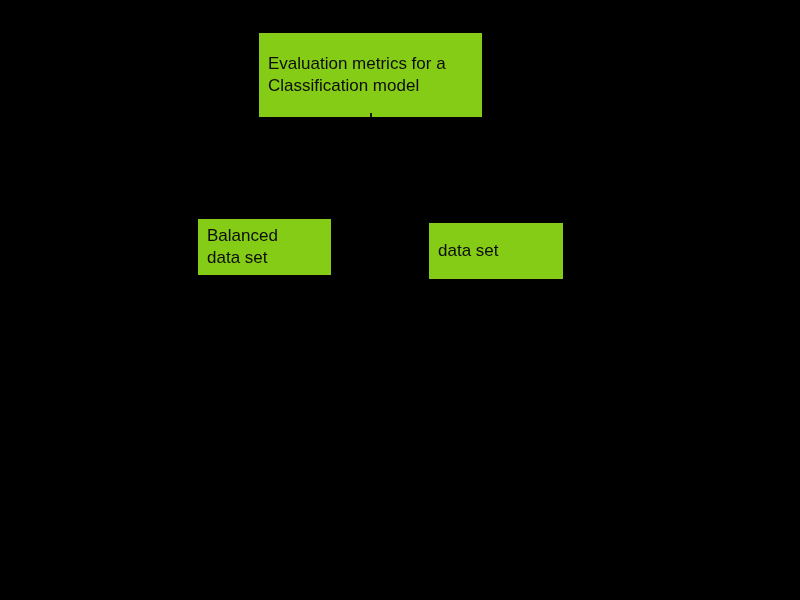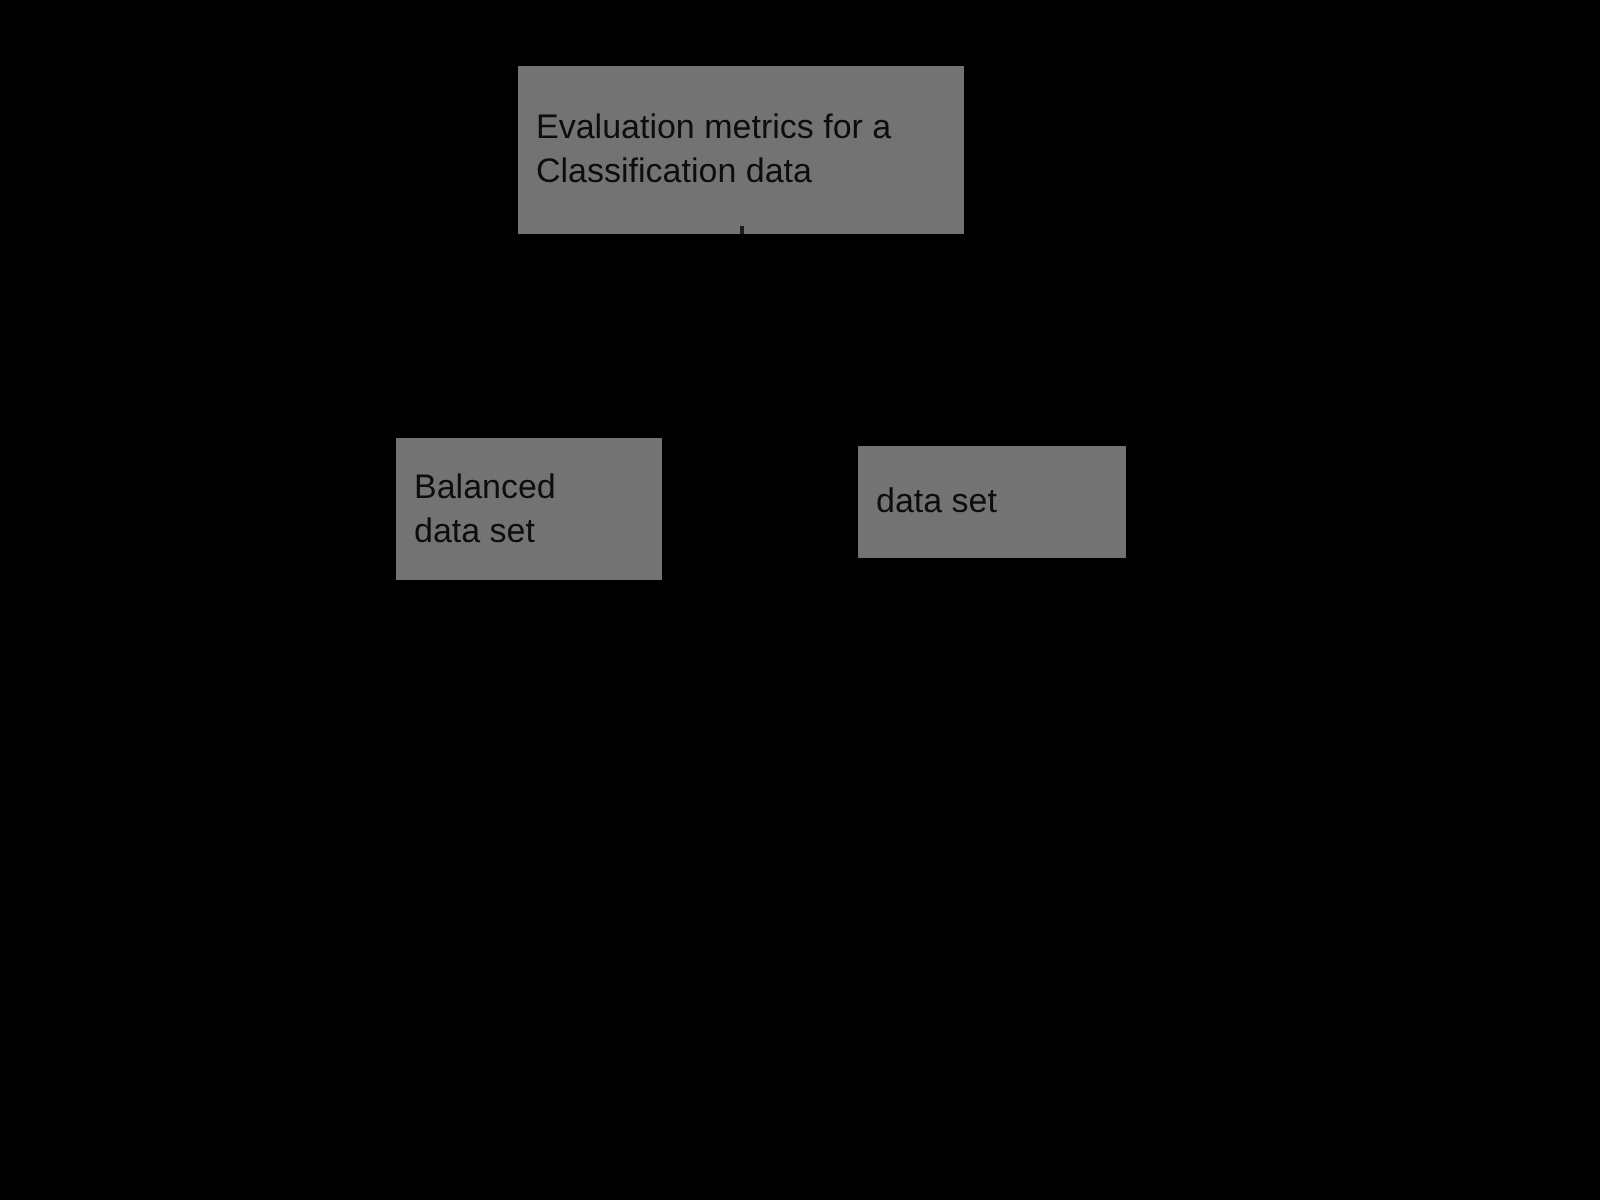--- a/index.html
+++ b/index.html
@@ -10,21 +10,21 @@
   .canvas {
     position: relative;
     width: 800px;
     height: 600px;
     background: #000000;
     overflow: hidden;
     font-family: "Liberation Sans", sans-serif;
   }
   .node {
     position: absolute;
-    background: #737373;
+    background: #84cc16;
     color: #0d0d0d;
     display: flex;
     flex-direction: column;
     justify-content: center;
     align-items: flex-start;
     padding-left: 9px;
     padding-right: 4px;
     box-sizing: border-box;
     font-size: 17px;
     line-height: 22px;
@@ -36,21 +36,21 @@
   .node-root {
     left: 259px;
     top: 33px;
     width: 223px;
     height: 84px;
   }
   .node-balanced {
     left: 198px;
     top: 219px;
     width: 133px;
-    height: 71px;
+    height: 56px;
   }
   .node-imbalanced {
     left: 429px;
     top: 223px;
     width: 134px;
     height: 56px;
   }
   .connector-stub {
     position: absolute;
     left: 370px;
@@ -60,21 +60,21 @@
     background: #1c1c1c;
   }
 </style>
 </head>
 <body>
 
 <div class="canvas">
 
   <div class="node node-root">
     <span class="line">Evaluation metrics for a</span>
-    <span class="line">Classification data</span>
+    <span class="line">Classification model</span>
   </div>
 
   <div class="connector-stub"></div>
 
   <div class="node node-balanced">
     <span class="line">Balanced</span>
     <span class="line">data set</span>
   </div>
 
   <div class="node node-imbalanced">

